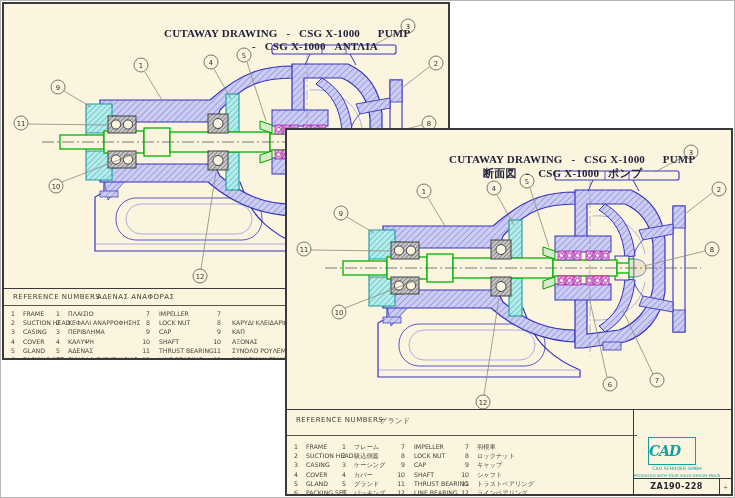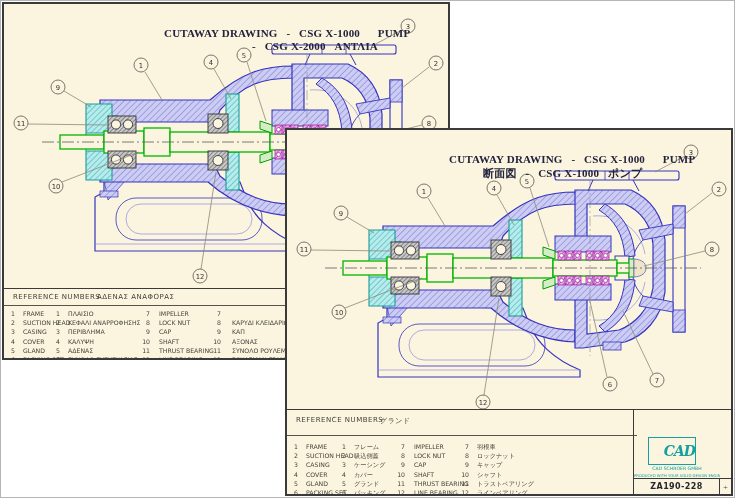--- a/index.html
+++ b/index.html
@@ -46,21 +46,21 @@
   #sheet-back .c3n{left:136px;}#sheet-back .c3t{left:155px;}
   #sheet-back .c4n{left:207px;}#sheet-back .c4t{left:228px;}
   #sheet-front .c1n{left:1px;}  #sheet-front .c1t{left:19px;}
   #sheet-front .c2n{left:49px;} #sheet-front .c2t{left:67px;}
   #sheet-front .c3n{left:108px;}#sheet-front .c3t{left:127px;}
   #sheet-front .c4n{left:172px;}#sheet-front .c4t{left:190px;}
 
   
   .tblock{position:absolute;right:0;top:279px;bottom:0;width:98px;border-left:1.4px solid #3a3a3a;box-sizing:border-box;}
   .logo-box{position:absolute;left:14px;top:28px;width:46px;height:26px;border:1.3px solid #12a0a0;
-            display:flex;align-items:center;justify-content:flex-end;}
+            display:flex;align-items:center;justify-content:flex-start;}
   .logo-text{font-family:"DejaVu Serif","Liberation Serif",serif;font-style:italic;font-weight:bold;
              font-size:14px;color:#12a0a0;letter-spacing:-1px;}
   .company-line{position:absolute;left:0;top:57px;width:86px;text-align:center;font-size:4.6px;color:#12a0a0;white-space:nowrap;}
   .tagline-line{position:absolute;left:0;top:63.5px;width:86px;text-align:center;font-size:3.8px;color:#12a0a0;white-space:nowrap;overflow:hidden;}
   .numrow{position:absolute;left:0;right:0;top:69px;bottom:0;border-top:1.3px solid #3a3a3a;}
   .dwg-number{position:absolute;left:0;top:3px;width:85px;text-align:center;
               font-size:8px;font-weight:bold;color:#26262c;letter-spacing:.4px;}
   .rev-cell{position:absolute;left:85px;top:0;bottom:0;right:0;border-left:1.3px solid #3a3a3a;
             display:flex;align-items:center;justify-content:center;font-size:6px;color:#444;}
 </style>
@@ -279,21 +279,21 @@
       </g>
     </symbol>
   </defs>
 </svg>
 
 <div class="sheet" id="sheet-back">
   <svg class="pump-svg" width="448" height="280" viewBox="0 0 448 280">
     <use href="#pump"></use>
   </svg>
   <div class="title-line t1">CUTAWAY DRAWING   -   CSG X-1000      PUMP</div>
-  <div class="title-line t2">-   CSG X-2000   ΑΝΤΛΙΑ</div>
+  <div class="title-line t2">-   CSG X-1000   ΑΝΤΛΙΑ</div>
   <div class="ref-topline"></div>
   <div class="ref-header"><span class="hdr-en">REFERENCE NUMBERS</span><span class="hdr-local">ΑΔΕΝΑΣ ΑΝΑΦΟΡΑΣ</span></div>
   <div class="ref-divider"></div>
   <div class="parts">
       <div class="prow" style="top: 0px;">
         <span class="c1n">1</span>
         <span class="c1t">FRAME</span>
         <span class="c2n">1</span>
         <span class="c2t">ΠΛΑΙΣΙΟ</span>
         <span class="c3n">7</span>

